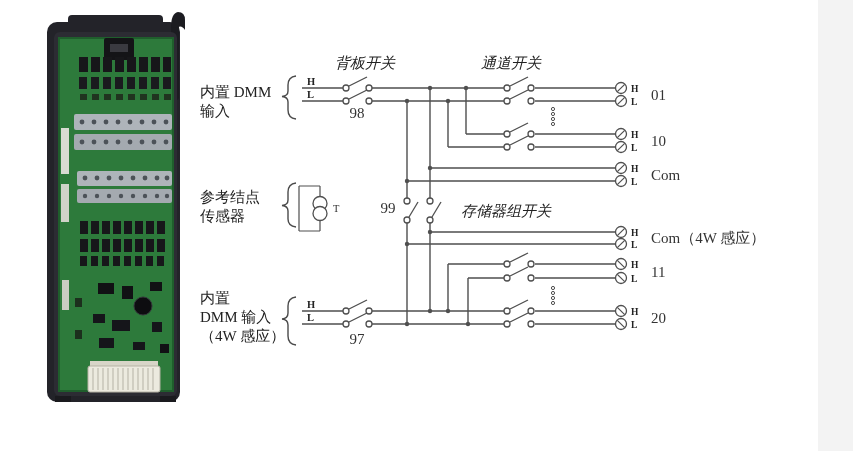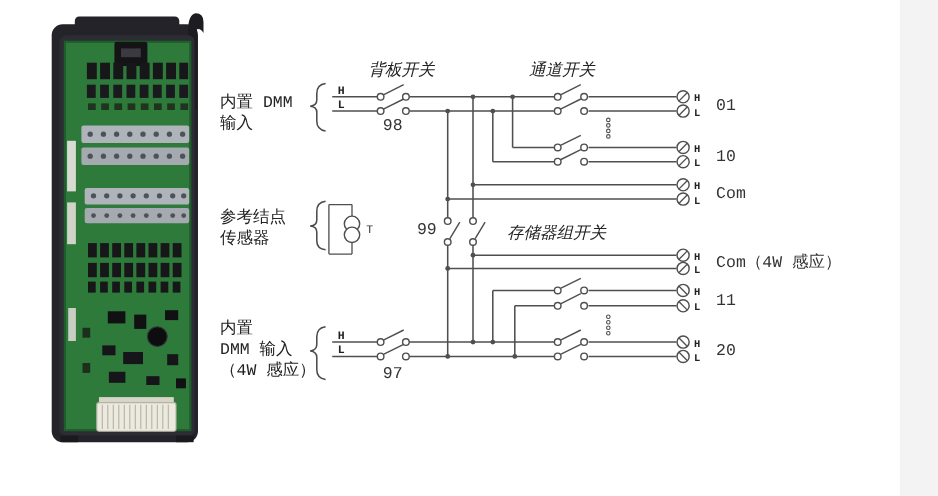--- a/index.html
+++ b/index.html
@@ -1,17 +1,17 @@
 <!DOCTYPE html>
 <html style="--line: #4f4f4f; --text: #222222; --bg: #ffffff;"><head>
 <meta charset="utf-8">
 <style>
   html,body{margin:0;padding:0;background:#f3f3f3;}
   .page{position:relative;width:818px;height:451px;background:var(--bg,#ffffff);
-        font-family:Liberation Mono, monospace;overflow:hidden;}
+        font-family:Liberation Serif, serif;overflow:hidden;}
   svg{position:absolute;left:0;top:0;}
   .wire{stroke:var(--line,#4f4f4f);stroke-width:1.4;fill:none;}
   .wire-thin{stroke:var(--line,#4f4f4f);stroke-width:1.2;fill:none;}
   .sw-circle{fill:#ffffff;stroke:var(--line,#4f4f4f);stroke-width:1.3;}
   .blade{stroke:var(--line,#4f4f4f);stroke-width:1.3;fill:none;}
   .dot{fill:var(--line,#4f4f4f);}
   .ellipsis-dot{fill:none;stroke:var(--line,#4f4f4f);stroke-width:1;}
   .term{fill:#ffffff;stroke:var(--line,#4f4f4f);stroke-width:1.3;}
   .term-slash{stroke:var(--line,#4f4f4f);stroke-width:1.2;}
   .brace{stroke:#4a4a4a;stroke-width:1.4;fill:none;}

